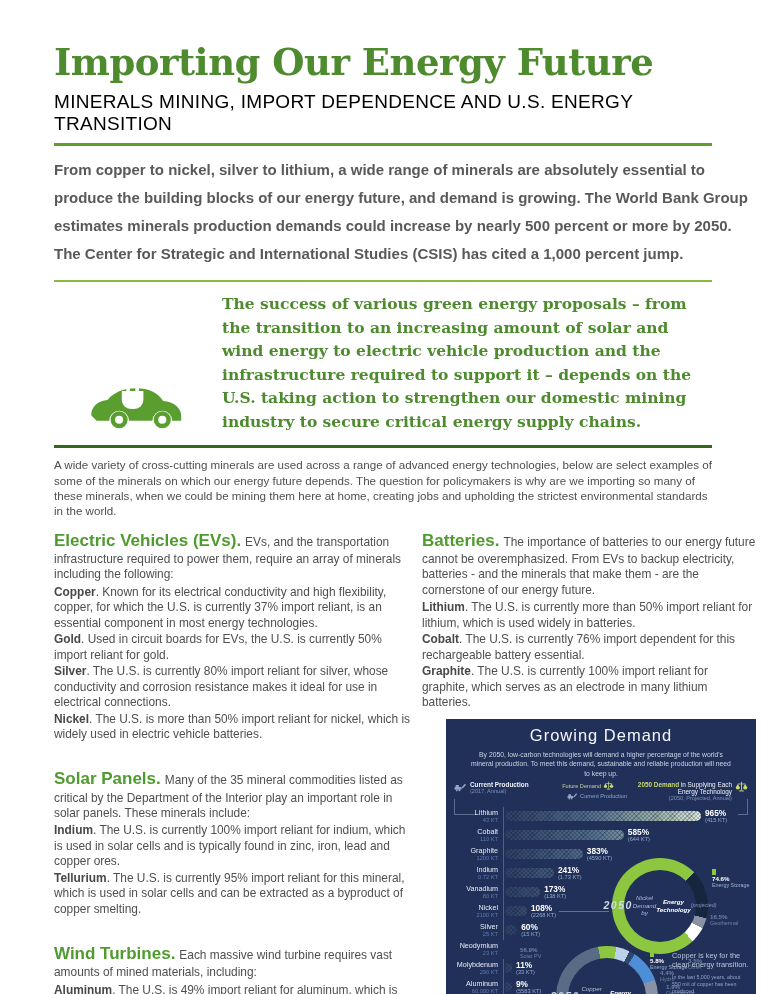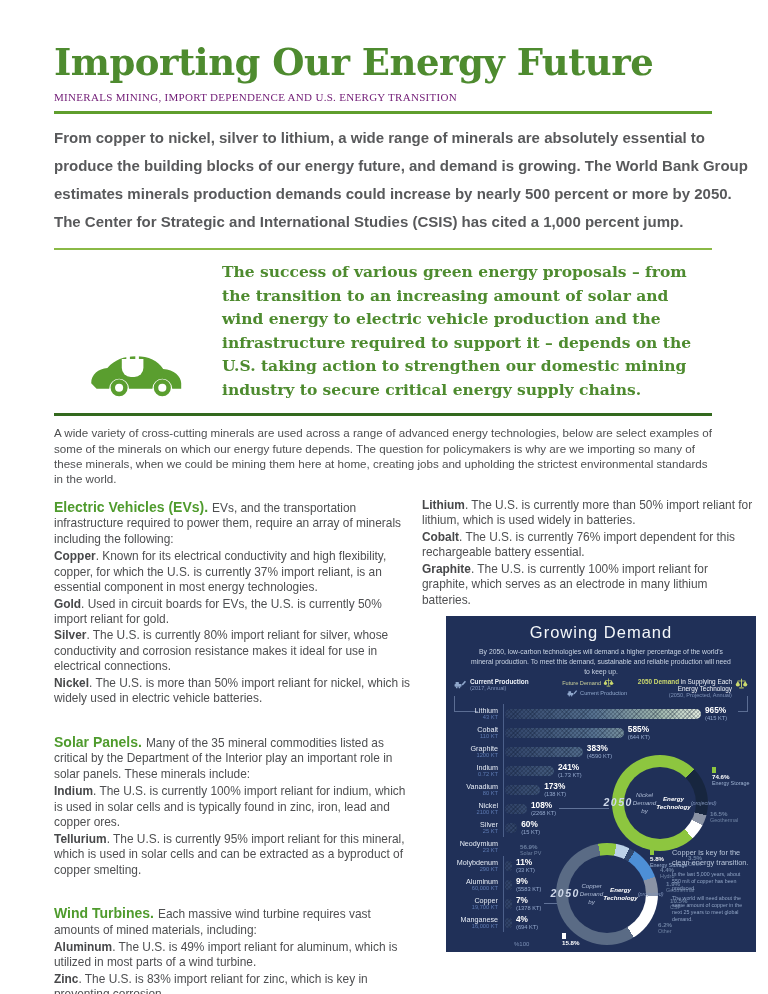--- a/index.html
+++ b/index.html
@@ -4,37 +4,37 @@
 <style>
   * { margin:0; padding:0; box-sizing:border-box; }
   html,body { background:#ffffff; }
   .page {
     position:relative; width:744px; height:994px; margin:0 auto; background:#fff;
     font-family:"Liberation Sans", sans-serif; color:#4e4f51; overflow:hidden;
     padding:40px 44px 0 42px;
   }
   
   .title { font-family:"DejaVu Serif", serif; font-weight:bold; font-size:37px; color:#4e8b2f; letter-spacing:-0.5px; }
-  .subtitle { font-size:11px; color:#701a75; margin-top:7px; letter-spacing:0.3px;font-family:Liberation Serif, serif; }
+  .subtitle { font-size:19px; color:#000000; margin-top:7px; letter-spacing:0.3px; }
   .rule { border:none; height:3px; background:#5f9e2d; margin-top:8px; }
   .rule.light { height:2px; background:#8ab946; margin-top:0; }
   .rule.dark { height:3px; background:#33691e; margin-top:0; }
   .intro { font-size:15px; font-weight:bold; color:#58595b; line-height:1.87; margin:10px 0 12px 0; width:700px; }
   
   .callout { display:flex; align-items:flex-end; padding:10px 0 12px 0; }
   .callout-icon { flex:0 0 168px; display:flex; justify-content:center; }
   .callout-text { font-family:"DejaVu Serif", serif; font-weight:bold; font-size:15.5px; color:#4e8b2f; line-height:1.52; width:512px; }
   
   .overview { font-size:11.6px; color:#4e4f51; line-height:1.3; margin-top:9px; }
   
   .columns { display:flex; margin-top:12px; }
   .col-left { flex:0 0 356px; margin-right:12px; }
   .col-right { flex:1; }
   .section { margin-bottom:26px; }
-  .sec-h { color:#4f9b2d; font-weight:bold; font-size:14px; margin-right:4px; }
+  .sec-h { color:#4f9b2d; font-weight:bold; font-size:17px; margin-right:4px; }
   .sec-lead, .entry { font-size:11.9px; line-height:1.3; color:#4e4f51; }
   .sec-lead { margin-bottom:2px; }
   .entry { margin-bottom:1px; }
   .entry b { color:#47484a; }
   
   .infographic {
     position:relative; width:310px; height:336px; margin-left:24px; margin-top:6px;
     background:#203058; color:#e8edf5; overflow:hidden;
   }
   .ig-title { position:absolute; top:7px; left:0; right:0; text-align:center; font-size:16.5px; letter-spacing:1px; color:#f4f7fa; font-weight:normal; }
@@ -146,20 +146,21 @@
         <p class="sec-lead"><span class="sec-h">Wind Turbines.</span><span>Each massive wind turbine requires vast amounts of mined materials, including:</span></p>
         <div>
             <p class="entry"><b>Aluminum</b><span>. The U.S. is 49% import reliant for aluminum, which is utilized in most parts of a wind turbine.</span></p>
             <p class="entry"><b>Zinc</b><span>. The U.S. is 83% import reliant for zinc, which is key in preventing corrosion.</span></p>
           </div>
       </div>
     </div>
 
     <div class="col-right">
       <div class="section" style="margin-bottom:8px">
+        <p class="sec-lead"><span class="sec-h">Batteries.</span><span>The importance of batteries to our energy future cannot be overemphasized. From EVs to backup electricity, batteries - and the minerals that make them - are the cornerstone of our energy future.</span></p>
         <div>
             <p class="entry"><b>Lithium</b><span>. The U.S. is currently more than 50% import reliant for lithium, which is used widely in batteries.</span></p>
             <p class="entry"><b>Cobalt</b><span>. The U.S. is currently 76% import dependent for this rechargeable battery essential.</span></p>
             <p class="entry"><b>Graphite</b><span>. The U.S. is currently 100% import reliant for graphite, which serves as an electrode in many lithium batteries.</span></p>
           </div>
       </div>
 
       <div class="infographic">
         <div class="ig-title">Growing Demand</div>
         <div class="ig-sub">By 2050, low-carbon technologies will demand a higher percentage of the world's mineral production. To meet this demand, sustainable and reliable production will need to keep up.</div>

